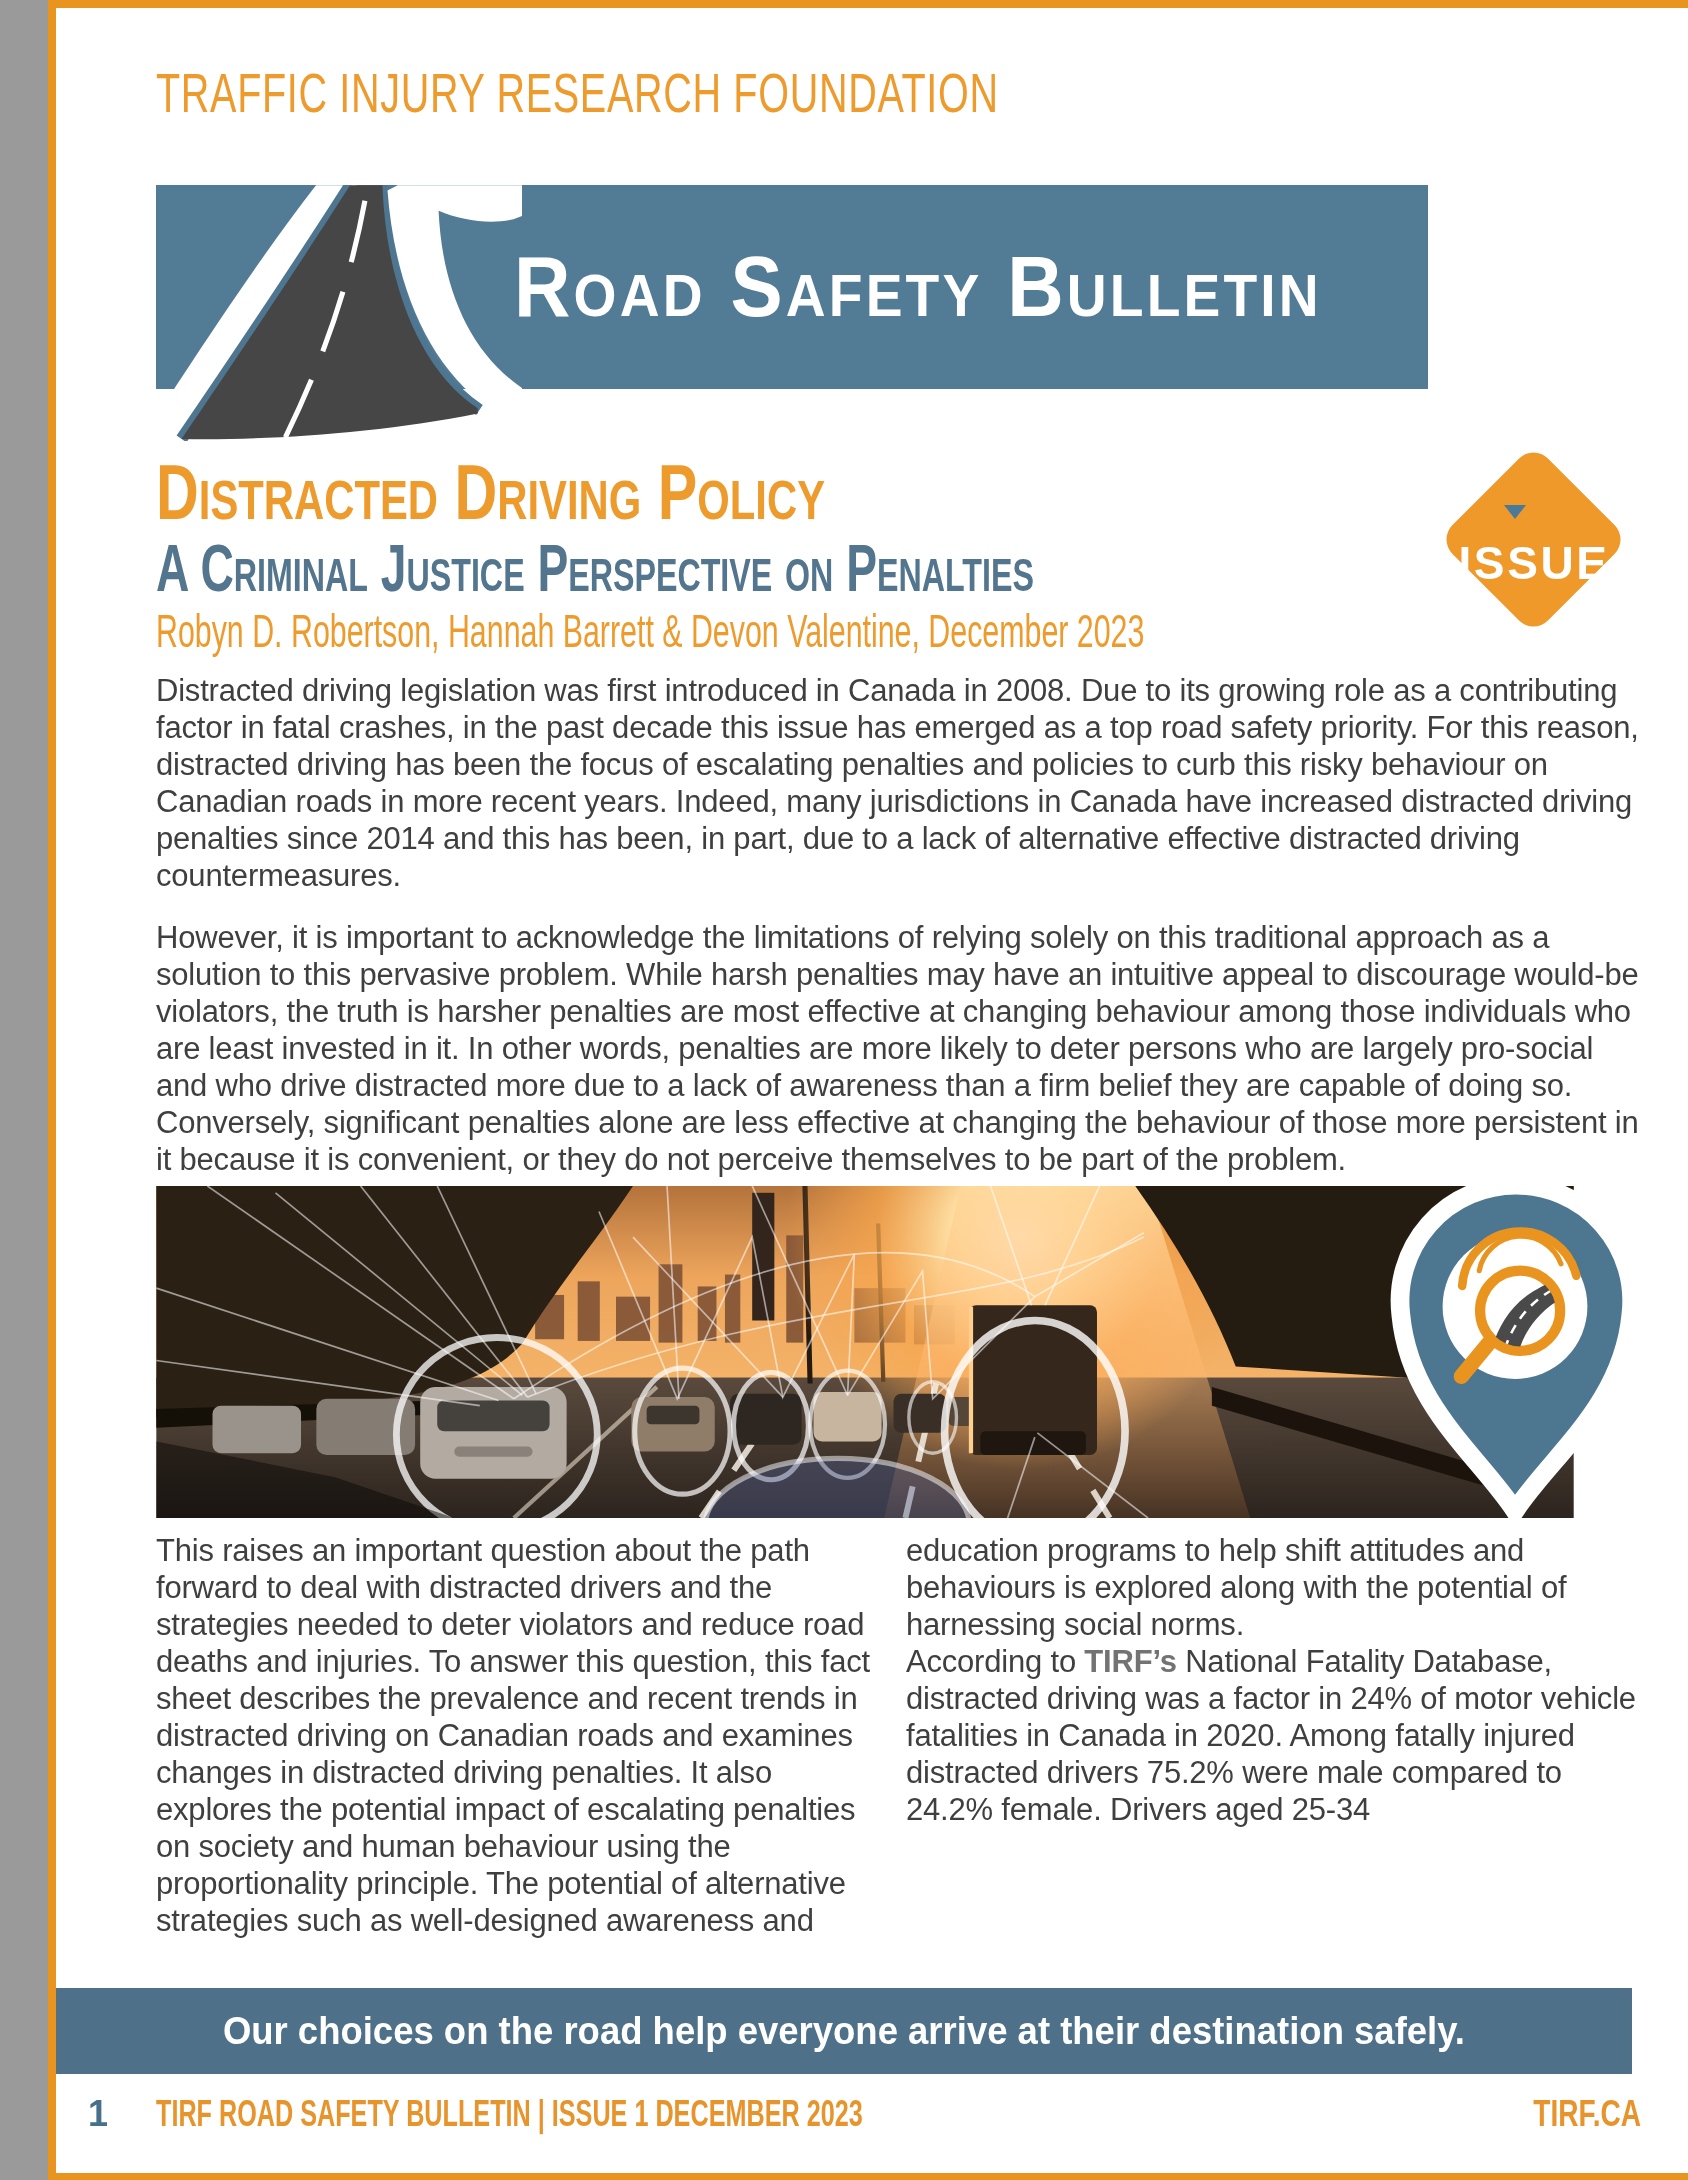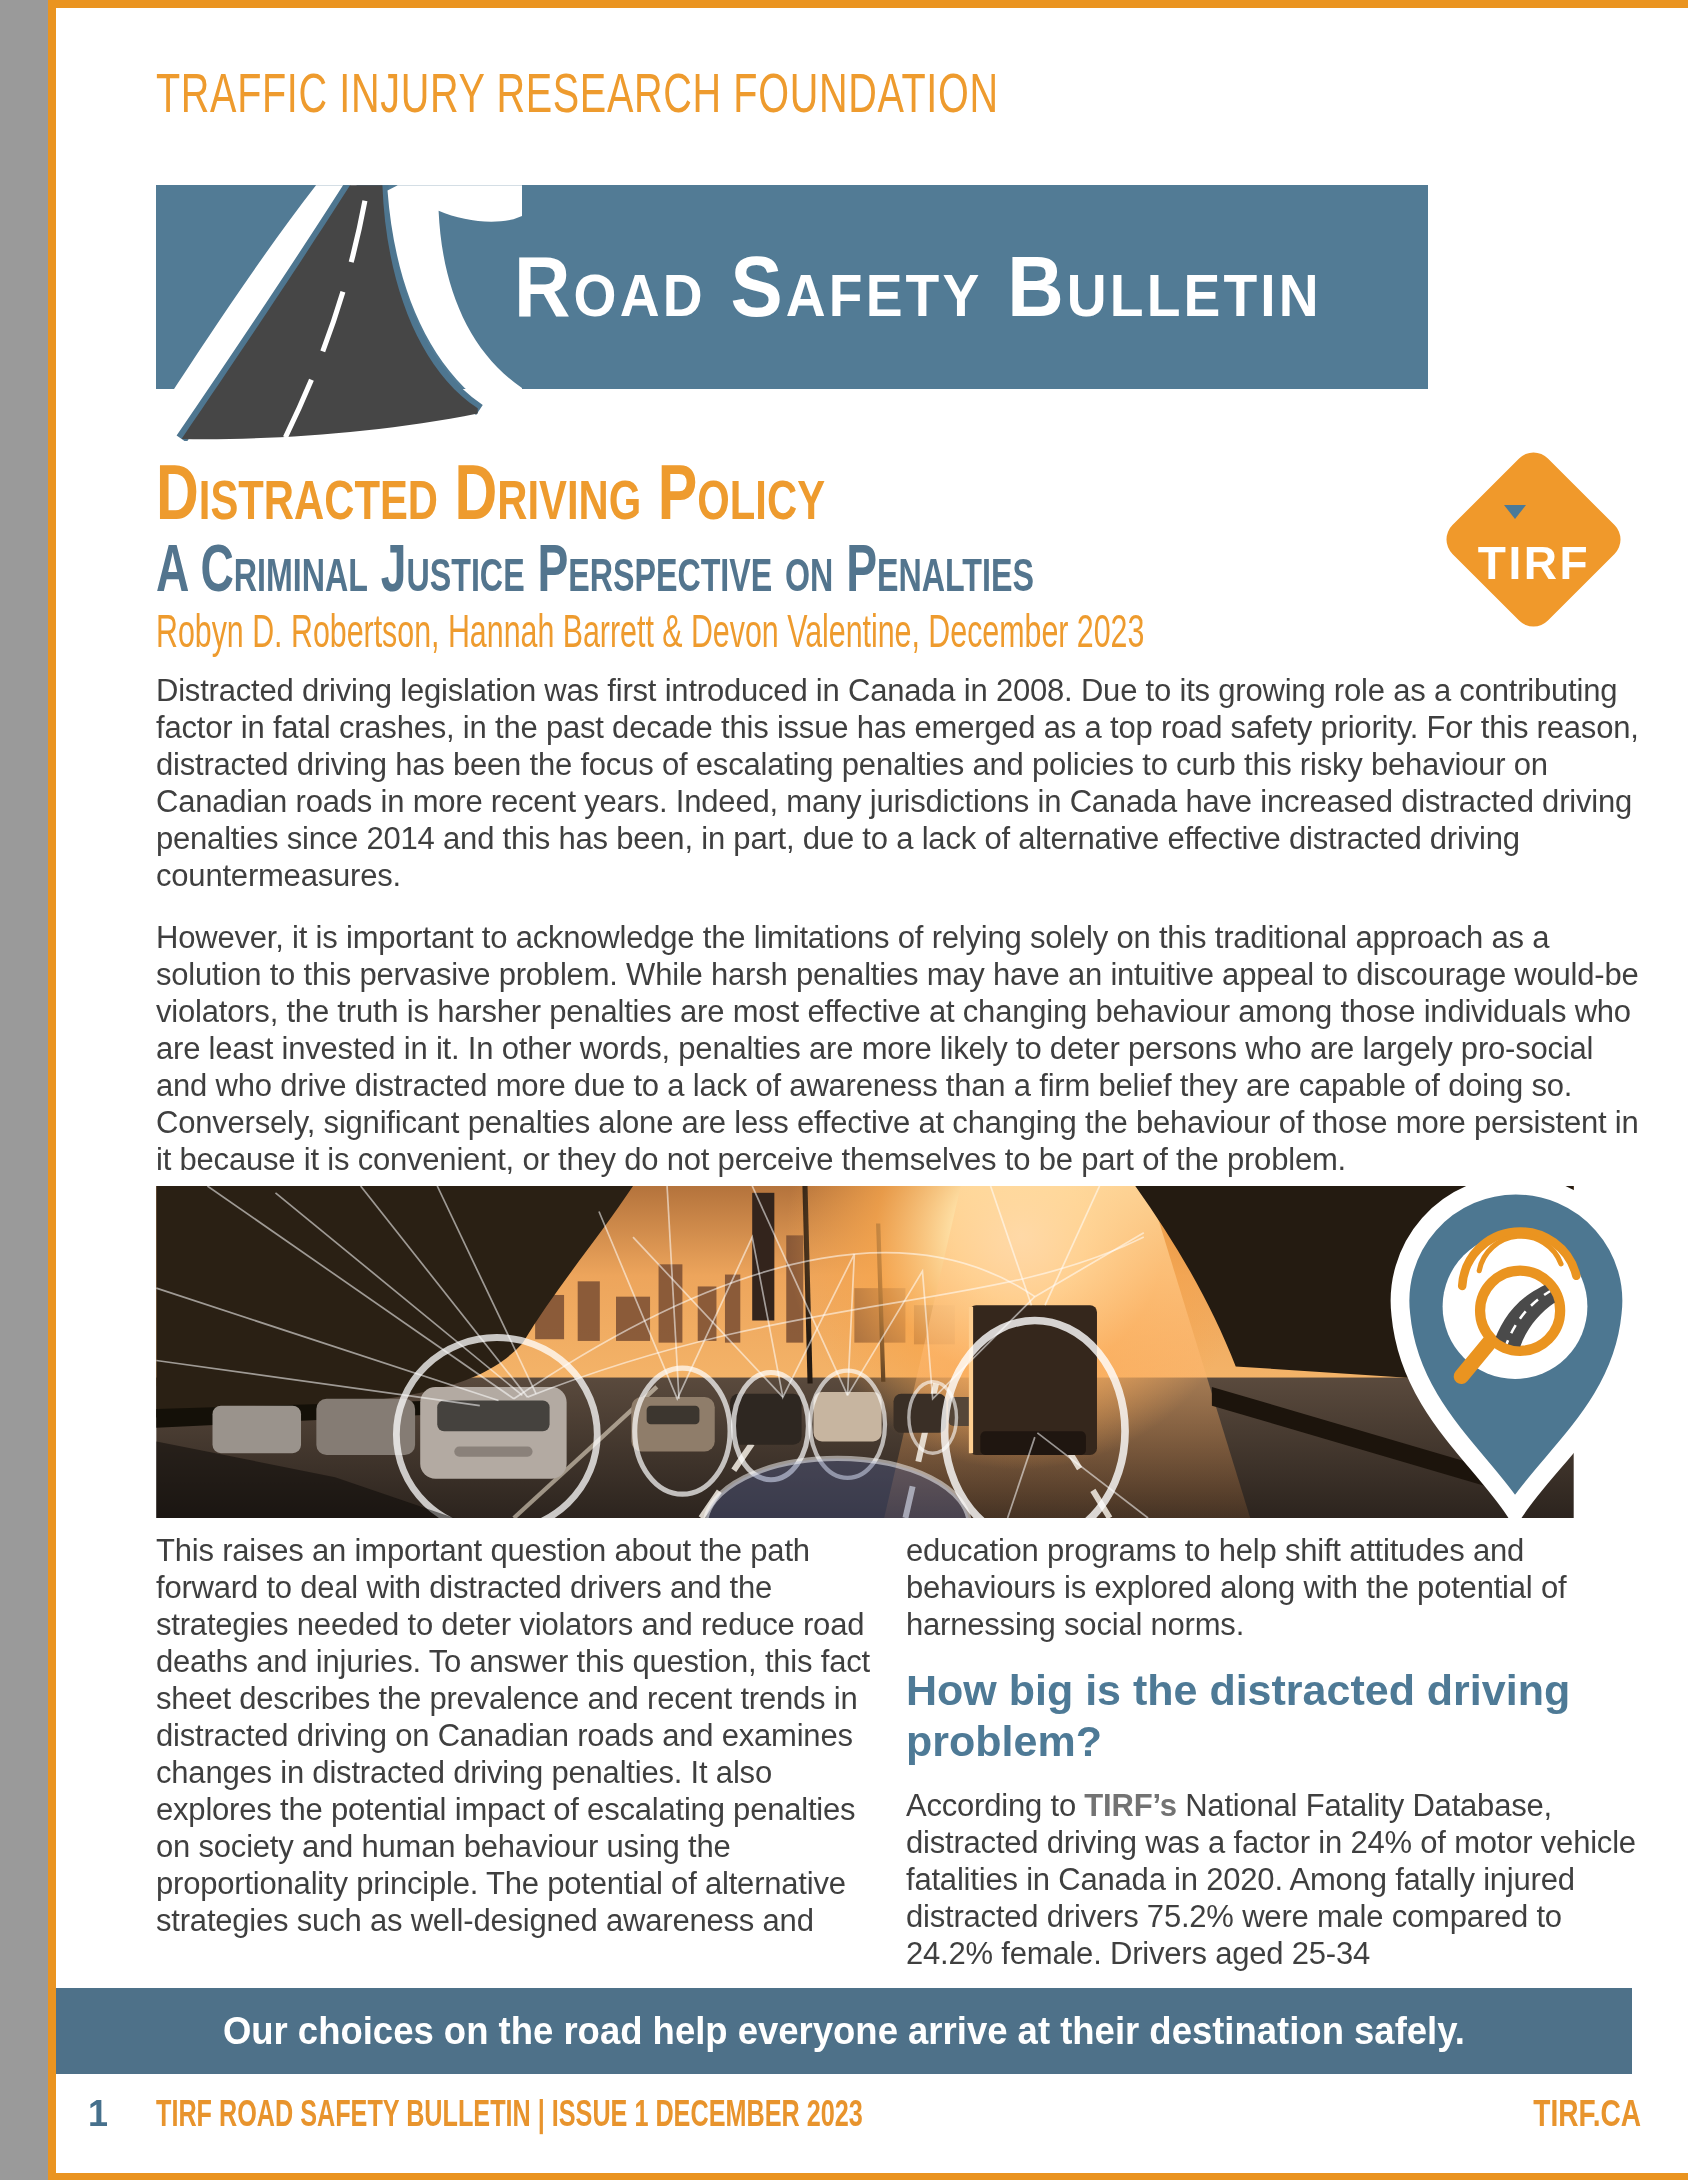--- a/index.html
+++ b/index.html
@@ -135,21 +135,21 @@
     <path d="M 152,296 C 204,190 232,96 248,4" stroke="#ffffff" stroke-width="6" fill="none" stroke-dasharray="74 36"></path>
     <path d="M 272,6 C 280,114 318,212 392,262 L 430,268 L 430,238 C 368,196 336,120 332,30 C 360,42 394,46 420,40 L 430,36 L 430,0 L 284,0 Z" fill="#ffffff"></path>
   </svg>
 
   <div class="abs doc-title">Distracted Driving Policy</div>
   <div class="abs doc-subtitle">A Criminal Justice Perspective on Penalties</div>
   <div class="abs doc-byline">Robyn D. Robertson, Hannah Barrett &amp; Devon Valentine, December 2023</div>
 
   <div class="abs tirf-diamond"></div>
   <div class="abs tirf-caret"></div>
-  <div class="abs tirf-text">TIRF</div>
+  <div class="abs tirf-text">ISSUE</div>
 
   <div class="abs body-par intro-1">Distracted driving legislation was first introduced in Canada in 2008. Due to its growing role as a contributing factor in fatal crashes, in the past decade this issue has emerged as a top road safety priority. For this reason, distracted driving has been the focus of escalating penalties and policies to curb this risky behaviour on Canadian roads in more recent years. Indeed, many jurisdictions in Canada have increased distracted driving penalties since 2014 and this has been, in part, due to a lack of alternative effective distracted driving countermeasures.</div>
   <div class="abs body-par intro-2">However, it is important to acknowledge the limitations of relying solely on this traditional approach as a solution to this pervasive problem. While harsh penalties may have an intuitive appeal to discourage would-be violators, the truth is harsher penalties are most effective at changing behaviour among those individuals who are least invested in it. In other words, penalties are more likely to deter persons who are largely pro-social and who drive distracted more due to a lack of awareness than a firm belief they are capable of doing so. Conversely, significant penalties alone are less effective at changing the behaviour of those more persistent in it because it is convenient, or they do not perceive themselves to be part of the problem.</div>
 
   <svg class="abs" style="left:100px;top:1178px;" width="1418" height="332" viewBox="0 0 1665 390">
     <defs>
       <radialGradient id="sun" cx="0.5" cy="0.5" r="0.5">
         <stop offset="0%" stop-color="#ffffff"></stop>
         <stop offset="28%" stop-color="#ffe2a8"></stop>
         <stop offset="62%" stop-color="#f7a64d" stop-opacity="0.75"></stop>
@@ -268,21 +268,20 @@
     </g>
     <line x1="132" y1="194" x2="99" y2="234" stroke="#ea9420" stroke-width="18" stroke-linecap="round"></line>
   </svg>
 
   <div class="abs columns">
     <div class="col-left">
       <p class="body-par">This raises an important question about the path forward to deal with distracted drivers and the strategies needed to deter violators and reduce road deaths and injuries. To answer this question, this fact sheet describes the prevalence and recent trends in distracted driving on Canadian roads and examines changes in distracted driving penalties. It also explores the potential impact of escalating penalties on society and human behaviour using the proportionality principle. The potential of alternative strategies such as well-designed awareness and</p>
     </div>
     <div class="col-right">
       <p class="body-par">education programs to help shift attitudes and behaviours is explored along with the potential of harnessing social norms.</p>
-      <div class="section-heading">How big is the distracted driving problem?</div>
       <p class="body-par"><span>According to </span><span class="hl-orange">TIRF’s</span><span> National Fatality Database, distracted driving was a factor in 24% of motor vehicle fatalities in Canada in 2020. Among fatally injured distracted drivers 75.2% were male compared to 24.2% female. Drivers aged 25-34</span></p>
     </div>
   </div>
 
   <div class="abs tagline-banner">
     <div class="tagline-text">Our choices on the road help everyone arrive at their destination safely.</div>
   </div>
 
   <div class="abs footer-pagenum">1</div>
   <div class="abs footer-issue condensed">TIRF ROAD SAFETY BULLETIN | ISSUE 1 DECEMBER 2023</div>

